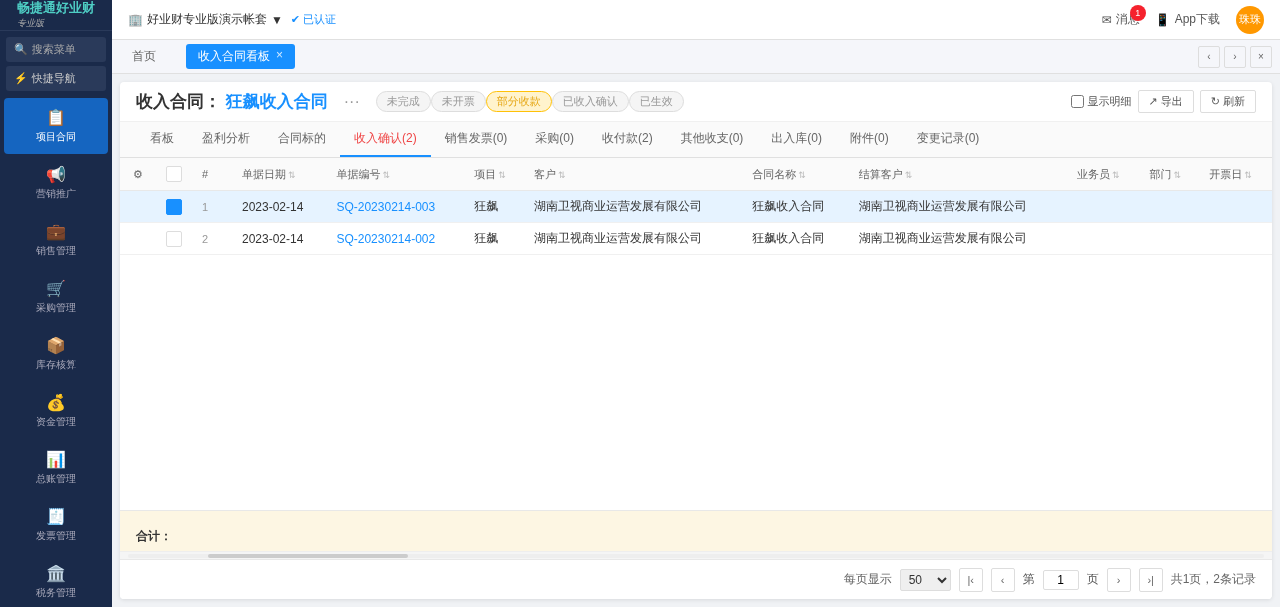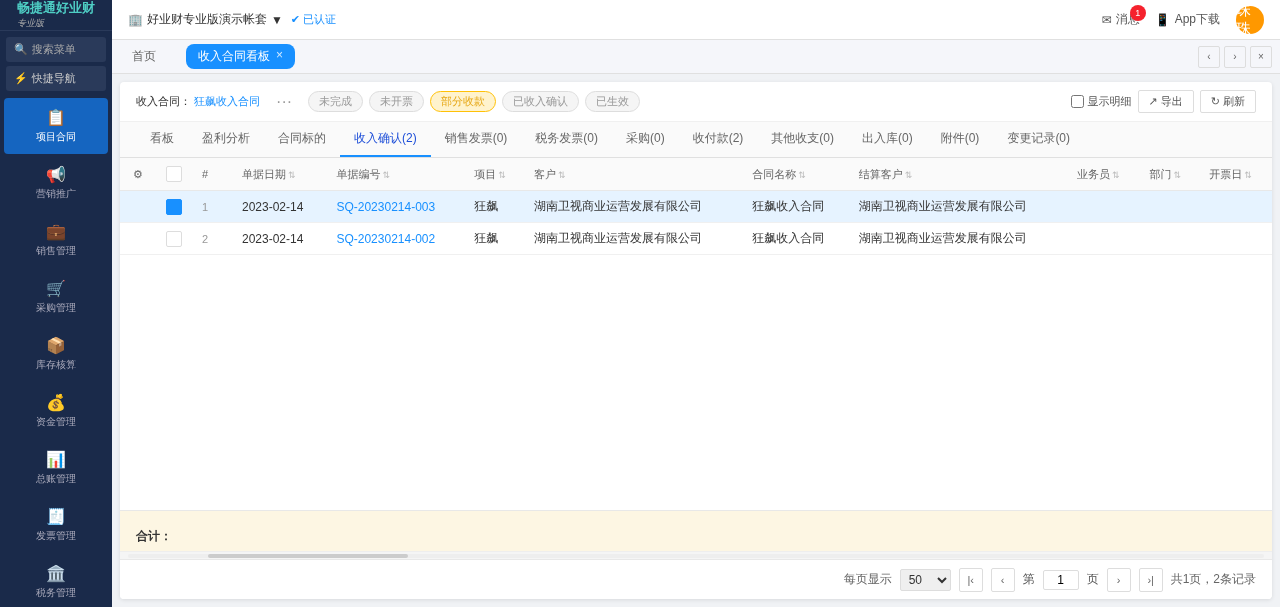--- a/index.html
+++ b/index.html
@@ -22,47 +22,47 @@
     .main-content { flex: 1; display: flex; flex-direction: column; overflow: hidden; background: #f0f2f5; }
 
     
     .topbar { height: 40px; background: #fff; display: flex; align-items: center; padding: 0 16px; border-bottom: 1px solid #e0e0e0; justify-content: space-between; }
     .topbar-left { display: flex; align-items: center; gap: 8px; }
     .topbar-company { font-size: 12px; color: #333; display: flex; align-items: center; gap: 4px; }
     .topbar-certified { color: #1890ff; font-size: 11px; display: flex; align-items: center; gap: 3px; }
     .topbar-right { display: flex; align-items: center; gap: 16px; }
     .topbar-action { display: flex; align-items: center; gap: 4px; color: #555; font-size: 12px; cursor: pointer; position: relative; }
     .topbar-badge { background: #f5222d; color: #fff; border-radius: 50%; width: 16px; height: 16px; font-size: 9px; display: flex; align-items: center; justify-content: center; position: absolute; top: -6px; right: -6px; }
-    .topbar-avatar { width: 28px; height: 28px; background: #ff9800; border-radius: 50%; display: flex; align-items: center; justify-content: center; color: #fff; font-size: 15px; }
+    .topbar-avatar { width: 28px; height: 28px; background: #ff9800; border-radius: 50%; display: flex; align-items: center; justify-content: center; color: #fff; font-size: 11px; }
 
     
     .tabbar { height: 34px; background: #f5f6fa; border-bottom: 1px solid #e0e0e0; display: flex; align-items: center; padding: 0 8px; gap: 18px; }
     .tab-home { padding: 4px 12px; color: #666; font-size: 12px; cursor: pointer; }
-    .tab-active { background: #1890ff; color: #fff; padding: 4px 12px; border-radius: 8px; font-size: 12px; display: flex; align-items: flex-start; gap: 6px; cursor: pointer; }
+    .tab-active { background: #1890ff; color: #fff; padding: 4px 12px; border-radius: 3px; font-size: 12px; display: flex; align-items: flex-start; gap: 6px; cursor: pointer; }
     .tab-close { cursor: pointer; opacity: 0.8; }
     .tabbar-nav { margin-left: auto; display: flex; align-items: center; gap: 4px; }
     .tabbar-nav-btn { background: none; border: 1px solid #ddd; color: #666; width: 22px; height: 22px; cursor: pointer; display: flex; align-items: center; justify-content: center; border-radius: 2px; font-size: 10px; }
 
     
     .page-area { flex: 1; background: #fff; margin: 8px; border-radius: 4px; display: flex; flex-direction: column; overflow: hidden; box-shadow: 0 1px 4px rgba(0,0,0,0.1); }
 
     
     .page-header { padding: 8px 16px; border-bottom: 1px solid #f0f0f0; display: flex; align-items: center; gap: 8px; }
-    .page-title { font-size: 11px; font-weight: normal; color: #333; }
+    .page-title { font-size: 17px; font-weight: bold; color: #333; }
     .page-title-sub { color: #1890ff; }
     .page-header-more { color: #999; cursor: pointer; font-size: 16px; margin-left: 8px; }
     .status-btn { padding: 2px 10px; border-radius: 12px; font-size: 11px; border: 1px solid #ddd; background: #f5f5f5; color: #999; cursor: pointer; }
     .status-btn.active { background: #fff3cd; border-color: #ffc107; color: #e6a817; }
     .action-btn { padding: 3px 10px; border: 1px solid #ddd; background: #fff; color: #555; border-radius: 2px; cursor: pointer; font-size: 11px; display: flex; align-items: center; gap: 3px; }
     .show-detail-cb { display: flex; align-items: center; gap: 4px; font-size: 11px; color: #555; cursor: pointer; }
 
     
     .sub-tabs { display: flex; border-bottom: 1px solid #e0e0e0; padding: 0 16px; background: #fafafa; }
     .sub-tab { padding: 8px 14px; font-size: 12px; color: #666; cursor: pointer; border-bottom: 2px solid transparent; white-space: nowrap; }
-    .sub-tab.active { color: #1d4ed8; border-bottom: 2px solid #1890ff; }
+    .sub-tab.active { color: #ef4444; border-bottom: 2px solid #1890ff; }
 
     
     .table-area { flex: 1; overflow: auto; }
     table { width: 100%; border-collapse: collapse; font-size: 12px; }
     table thead tr { background: #fafafa; }
     table th { padding: 8px 10px; text-align: left; color: #666; font-weight: normal; border-bottom: 1px solid #e8e8e8; white-space: nowrap; font-size: 11px; }
     table th .sort-icon { color: #bbb; font-size: 9px; margin-left: 2px; cursor: pointer; }
     table td { padding: 7px 10px; border-bottom: 1px solid #f0f0f0; color: #333; white-space: nowrap; }
     table tr.selected td { background: #e6f3ff; }
     .row-num { color: #999; font-size: 11px; }
@@ -204,21 +204,21 @@
 
   <div class="page-area">
 
     <div class="page-header">
       <div class="page-header-row">
         <span class="page-title">
           <span>收入合同：</span>
           <span class="page-title-sub">狂飙收入合同</span>
         </span>
         <span class="page-header-more">···</span>
-        <div id="status-buttons" style="display:flex;gap:6px;margin-left:8px;">
+        <div id="status-buttons" style="display:flex;margin-left:8px;">
             <button class="status-btn">未完成</button>
             <button class="status-btn">未开票</button>
             <button class="status-btn active">部分收款</button>
             <button class="status-btn">已收入确认</button>
             <button class="status-btn">已生效</button>
           </div>
       </div>
       <div class="header-actions-row">
         <label class="show-detail-cb">
           <input type="checkbox" style="">
@@ -234,21 +234,20 @@
         </button>
       </div>
     </div>
 
     <div class="sub-tabs" id="sub-tabs">
         <div class="sub-tab">看板</div>
         <div class="sub-tab">盈利分析</div>
         <div class="sub-tab">合同标的</div>
         <div class="sub-tab active">收入确认(2)</div>
         <div class="sub-tab">销售发票(0)</div>
-        <div class="sub-tab">税务发票(0)</div>
         <div class="sub-tab">采购(0)</div>
         <div class="sub-tab">收付款(2)</div>
         <div class="sub-tab">其他收支(0)</div>
         <div class="sub-tab">出入库(0)</div>
         <div class="sub-tab">附件(0)</div>
         <div class="sub-tab">变更记录(0)</div>
       </div>
 
     <div class="table-area">
       <table>

